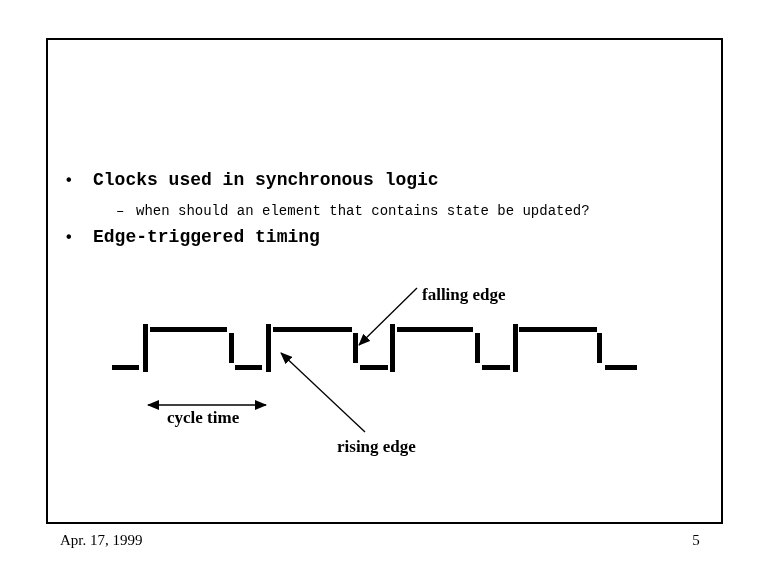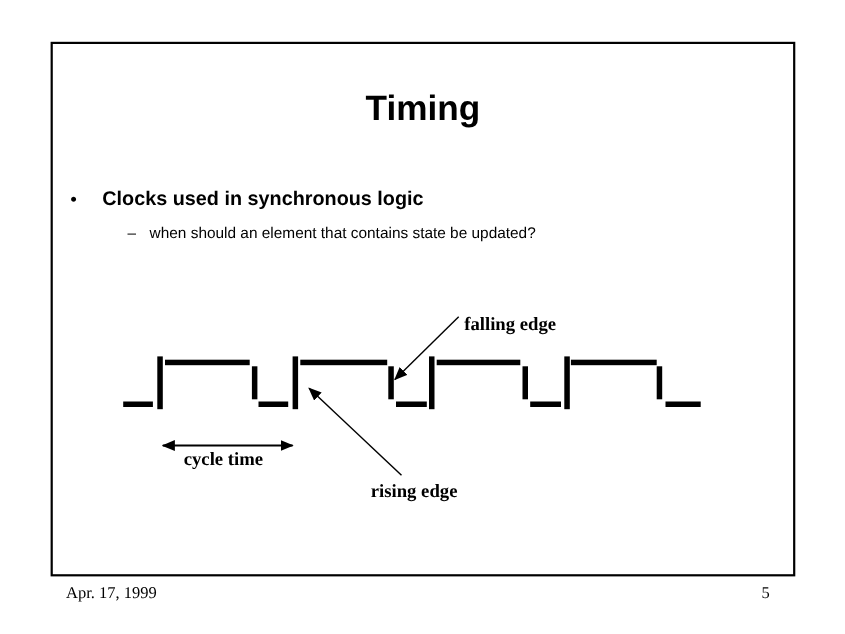--- a/index.html
+++ b/index.html
@@ -22,21 +22,21 @@
   }
   #slide-title {
     position: absolute;
     left: 46px; top: 80px;
     width: 677px;
     text-align: center;
     font-size: 32px;
     font-weight: bold;
     letter-spacing: 0px;
   }
-  .bullet-row { position: absolute; white-space: nowrap; }
+  .bullet-row { position: absolute; white-space: nowrap; font-family: Liberation Mono, monospace; }
   .bullet-row .marker { display: inline-block; }
   #bullet-1 { left: 64px; top: 170px; font-size: 18px; font-weight: bold; }
   #bullet-1 .marker { width: 29px; font-size: 16px; }
   #bullet-sub { left: 116px; top: 203px; font-size: 14px; font-weight: normal; }
   #bullet-sub .marker { width: 20px; }
   #bullet-2 { left: 64px; top: 227px; font-size: 18px; font-weight: bold; }
   #bullet-2 .marker { width: 29px; font-size: 16px; }
 
   .wf-bar { position: absolute; background: #000000; }
 
@@ -67,26 +67,26 @@
   #footer-center { left: 46px;  top: 532px; width: 545px; text-align: center; }
   #footer-page   { left: 676px; top: 532px; width: 40px; text-align: center; }
 </style>
 </head>
 <body>
 
 <div id="page">
 
   <div id="slide-border"></div>
 
-  <div id="slide-title">Timing</div>
 
   <div class="bullet-row" id="bullet-1"><span class="marker">•</span><span>Clocks used in synchronous logic</span></div>
 
   <div class="bullet-row" id="bullet-sub"><span class="marker">–</span><span>when should an element that contains state be updated?</span></div>
 
+  <div class="bullet-row" id="bullet-2"><span class="marker">•</span><span>Edge-triggered timing</span></div>
 
   <div id="waveform-layer">
       <div class="wf-bar" style="left: 112px; top: 365px; width: 27px; height: 5px; background: rgb(0, 0, 0);"></div>
       <div class="wf-bar" style="left: 235px; top: 365px; width: 27px; height: 5px; background: rgb(0, 0, 0);"></div>
       <div class="wf-bar" style="left: 360px; top: 365px; width: 28px; height: 5px; background: rgb(0, 0, 0);"></div>
       <div class="wf-bar" style="left: 482px; top: 365px; width: 28px; height: 5px; background: rgb(0, 0, 0);"></div>
       <div class="wf-bar" style="left: 605px; top: 365px; width: 32px; height: 5px; background: rgb(0, 0, 0);"></div>
       <div class="wf-bar" style="left: 150px; top: 327px; width: 77px; height: 5px; background: rgb(0, 0, 0);"></div>
       <div class="wf-bar" style="left: 273px; top: 327px; width: 79px; height: 5px; background: rgb(0, 0, 0);"></div>
       <div class="wf-bar" style="left: 397px; top: 327px; width: 76px; height: 5px; background: rgb(0, 0, 0);"></div>

